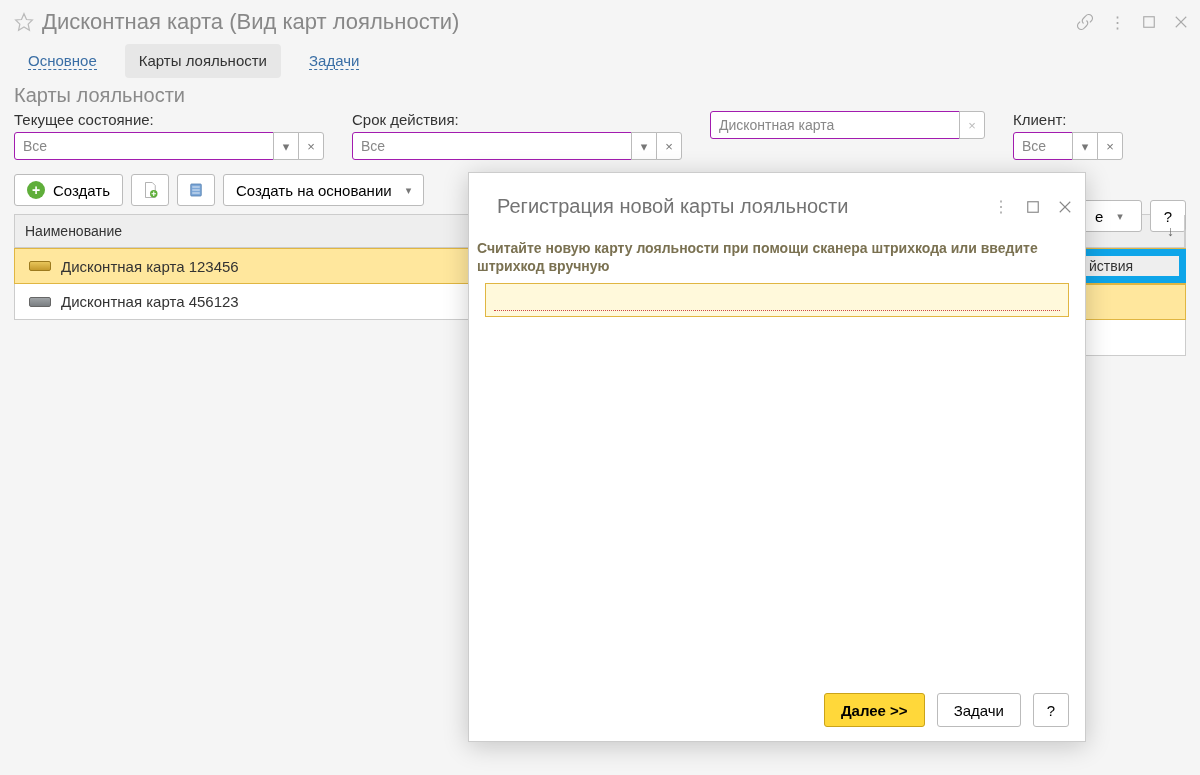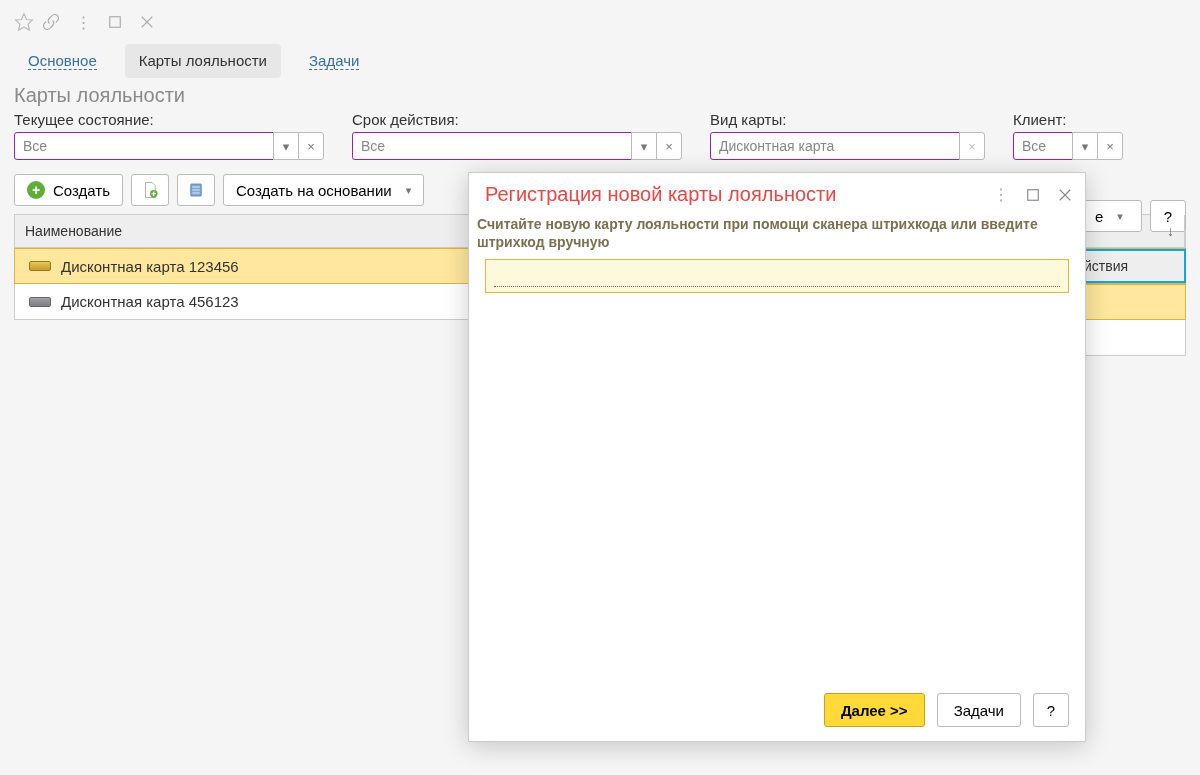--- a/index.html
+++ b/index.html
@@ -171,21 +171,21 @@
     background:#fff;
     border:1px solid #ccc;
     box-shadow: 0 4px 24px rgba(0,0,0,.2);
     display:flex; flex-direction:column;
   }
   .modal-head {
     display:flex; align-items:center;
     padding: 10px 12px 6px 16px;
   }
   .modal-head h2 {
-    margin:0; font-size:20px; font-weight:400; flex:1; color:#ef4444;
+    margin:12px; font-size:20px; font-weight:400; flex:1; color:#737373;
   }
   .mini-icons { display:flex; gap:16px; align-items:center; }
   .mini-icons div { width:16px; height:16px; display:flex; align-items:center; justify-content:center; color:#888; }
   .modal-instructions {
     padding: 4px 8px 6px;
     color:#7a7151;
     font-weight:bold;
     font-size:14px;
     line-height:1.25;
   }
@@ -233,21 +233,21 @@
     position:absolute;
     top: 200px; right: 14px;
     display:flex; gap:8px;
   }
 
   
   .head2 {
     position:absolute;
     top: 249px; right: 14px;
     background:#eee;
-    border:2px solid #0ea5e9;
+    border:7px solid #0ea5e9;
     height:34px;
     display:flex; align-items:center;
     padding-right: 10px;
     width: 110px;
     justify-content:flex-start;
     padding-left:6px;
   }
   
   .yellow-strip {
     position:absolute;
@@ -267,20 +267,21 @@
   }
 
 </style>
 </head>
 <body>
 
 <div class="titlebar">
   <svg class="star" viewBox="0 0 24 24">
     <polygon points="12 2 15 9 22 9.5 17 14.5 18.5 22 12 18 5.5 22 7 14.5 2 9.5 9 9"></polygon>
   </svg>
+  <h1>Дисконтная карта (Вид карт лояльности)</h1>
   <div class="win-icons">
     <svg class="win-btn" viewBox="0 0 24 24" stroke-width="1.5">
       <path d="M10 14a5 5 0 0 1 0-7l3-3a5 5 0 1 1 7 7l-1.5 1.5" stroke="#aaa" fill="none"></path>
       <path d="M14 10a5 5 0 0 1 0 7l-3 3a5 5 0 1 1-7-7l1.5-1.5" stroke="#aaa" fill="none"></path>
     </svg>
     <div class="win-btn" style="font-size:16px;letter-spacing:-1px;color:#aaa;">⋮</div>
     <svg class="win-btn" viewBox="0 0 24 24">
         <rect x="5" y="5" width="14" height="14" stroke="#aaa" fill="none" stroke-width="1.5"></rect>
       </svg>
     <svg class="win-btn" viewBox="0 0 24 24">
@@ -313,21 +314,20 @@
     <label>Срок действия:</label>
     <div class="ctrl-group">
       <div class="select" style="min-width:280px">
           <span>Все</span>
         </div>
       <div class="drop-btn">▾</div>
       <div class="clear-btn">×</div>
     </div>
   </div>
   <div class="filter">
-    <label>Вид карты:</label>
     <div class="ctrl-group">
       <div class="select" style="min-width:250px">
           <span>Дисконтная карта</span>
         </div>
       <div class="clear-btn" style="color:#bbb">×</div>
     </div>
   </div>
   <div class="filter">
     <label>Клиент:</label>
     <div class="ctrl-group">

